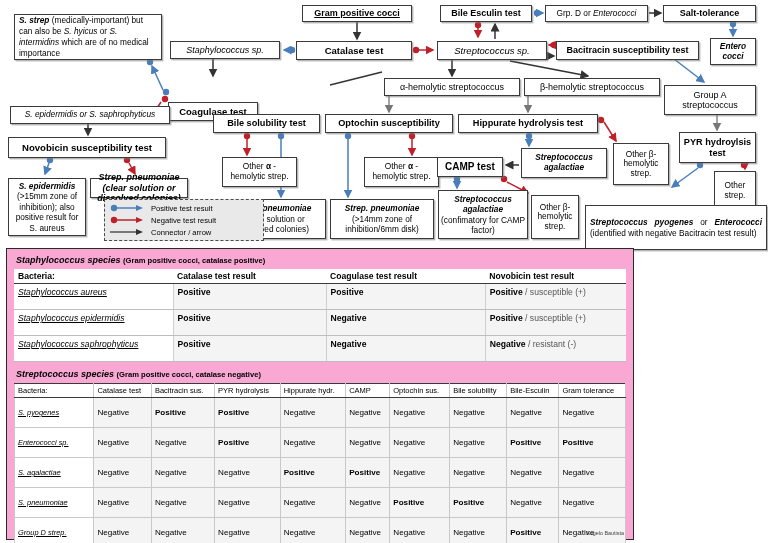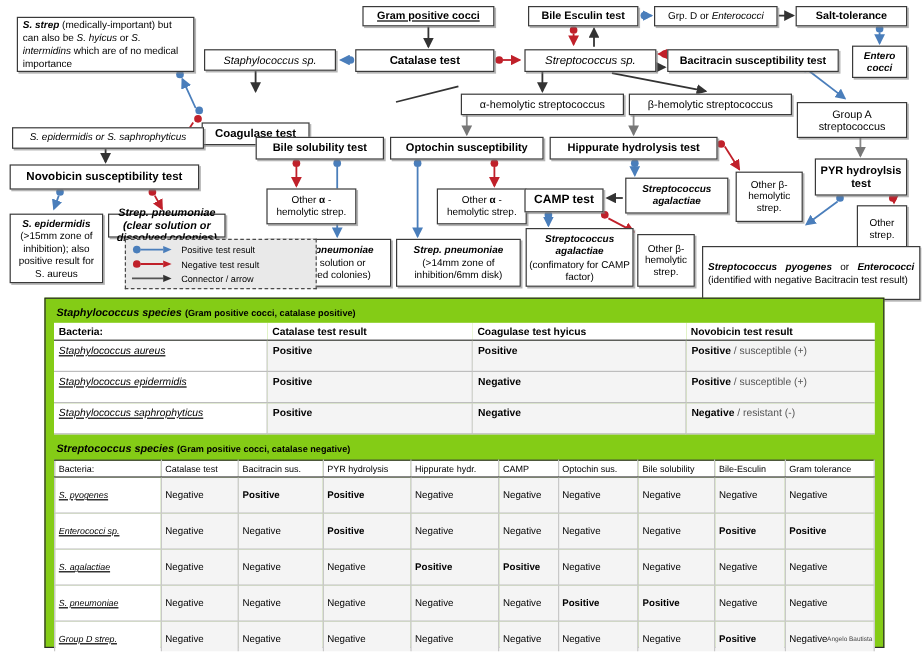--- a/index.html
+++ b/index.html
@@ -22,22 +22,22 @@
   .jst{text-align:justify;}
 
   
   #legend{position:absolute;left:104px;top:199px;width:160px;height:42px;
      border:1.6px dashed #4a4a4a;background:#e9e9e9;box-sizing:border-box;padding:2px 3px;}
   .lg-row{display:flex;align-items:center;height:12px;font-size:7.6px;color:#000;}
   .lg-sym{width:40px;height:12px;position:relative;flex:0 0 40px;}
   .lg-lbl{padding-left:3px;}
 
   
-  #tables{position:absolute;left:6px;top:248px;width:700px;height:292px;
-      border:1.6px solid #2a2a2a;background:#84cc16;box-sizing:border-box;padding:5px 7px 2px 7px;margin-left:31px;}
+  #tables{position:absolute;left:6px;top:248px;width:628px;height:292px;
+      border:1.6px solid #2a2a2a;background:#f9a8d4;box-sizing:border-box;padding:5px 7px 2px 7px;}
   .sect-title{font-size:9px;color:#000;margin:1px 0 4px 2px;}
   .sect-title .nm{font-weight:bold;font-style:italic;}
   .sect-title .sub{font-weight:bold;font-size:7.6px;}
   table{border-collapse:collapse;width:100%;}
   
   #t1{margin-bottom:7px;}
   #t1 th{font-size:8.6px;font-weight:bold;text-align:left;padding:2px 4px;
       border-bottom:1.3px solid #3a3a3a;background:#fff;}
   #t1 td{font-size:8.6px;padding:3px 4px;border-bottom:1px solid #bdbdbd;
       border-right:1px solid #cfcfcf;background:#f4f4f4;height:19px;vertical-align:top;}
@@ -334,21 +334,21 @@
     <div class="sect-title">
       <span class="nm">Staphylococcus species</span>
       <span class="sub">(Gram positive cocci, catalase positive)</span>
     </div>
 
     <table id="t1">
       <thead>
         <tr>
           <th style="width:26%">Bacteria:</th>
           <th style="width:25%">Catalase test result</th>
-          <th style="width:26%">Coagulase test hyicus</th>
+          <th style="width:26%">Coagulase test result</th>
           <th style="width:23%">Novobicin test result</th>
         </tr>
       </thead>
       <tbody id="t1body">
           <tr>
             <td>Staphylococcus aureus</td>
             <td><span class="pos">Positive</span></td>
             <td><span class="pos">Positive</span></td>
             <td><span class="pos">Positive</span><span class="muted"> / susceptible (+)</span></td>
           </tr>

